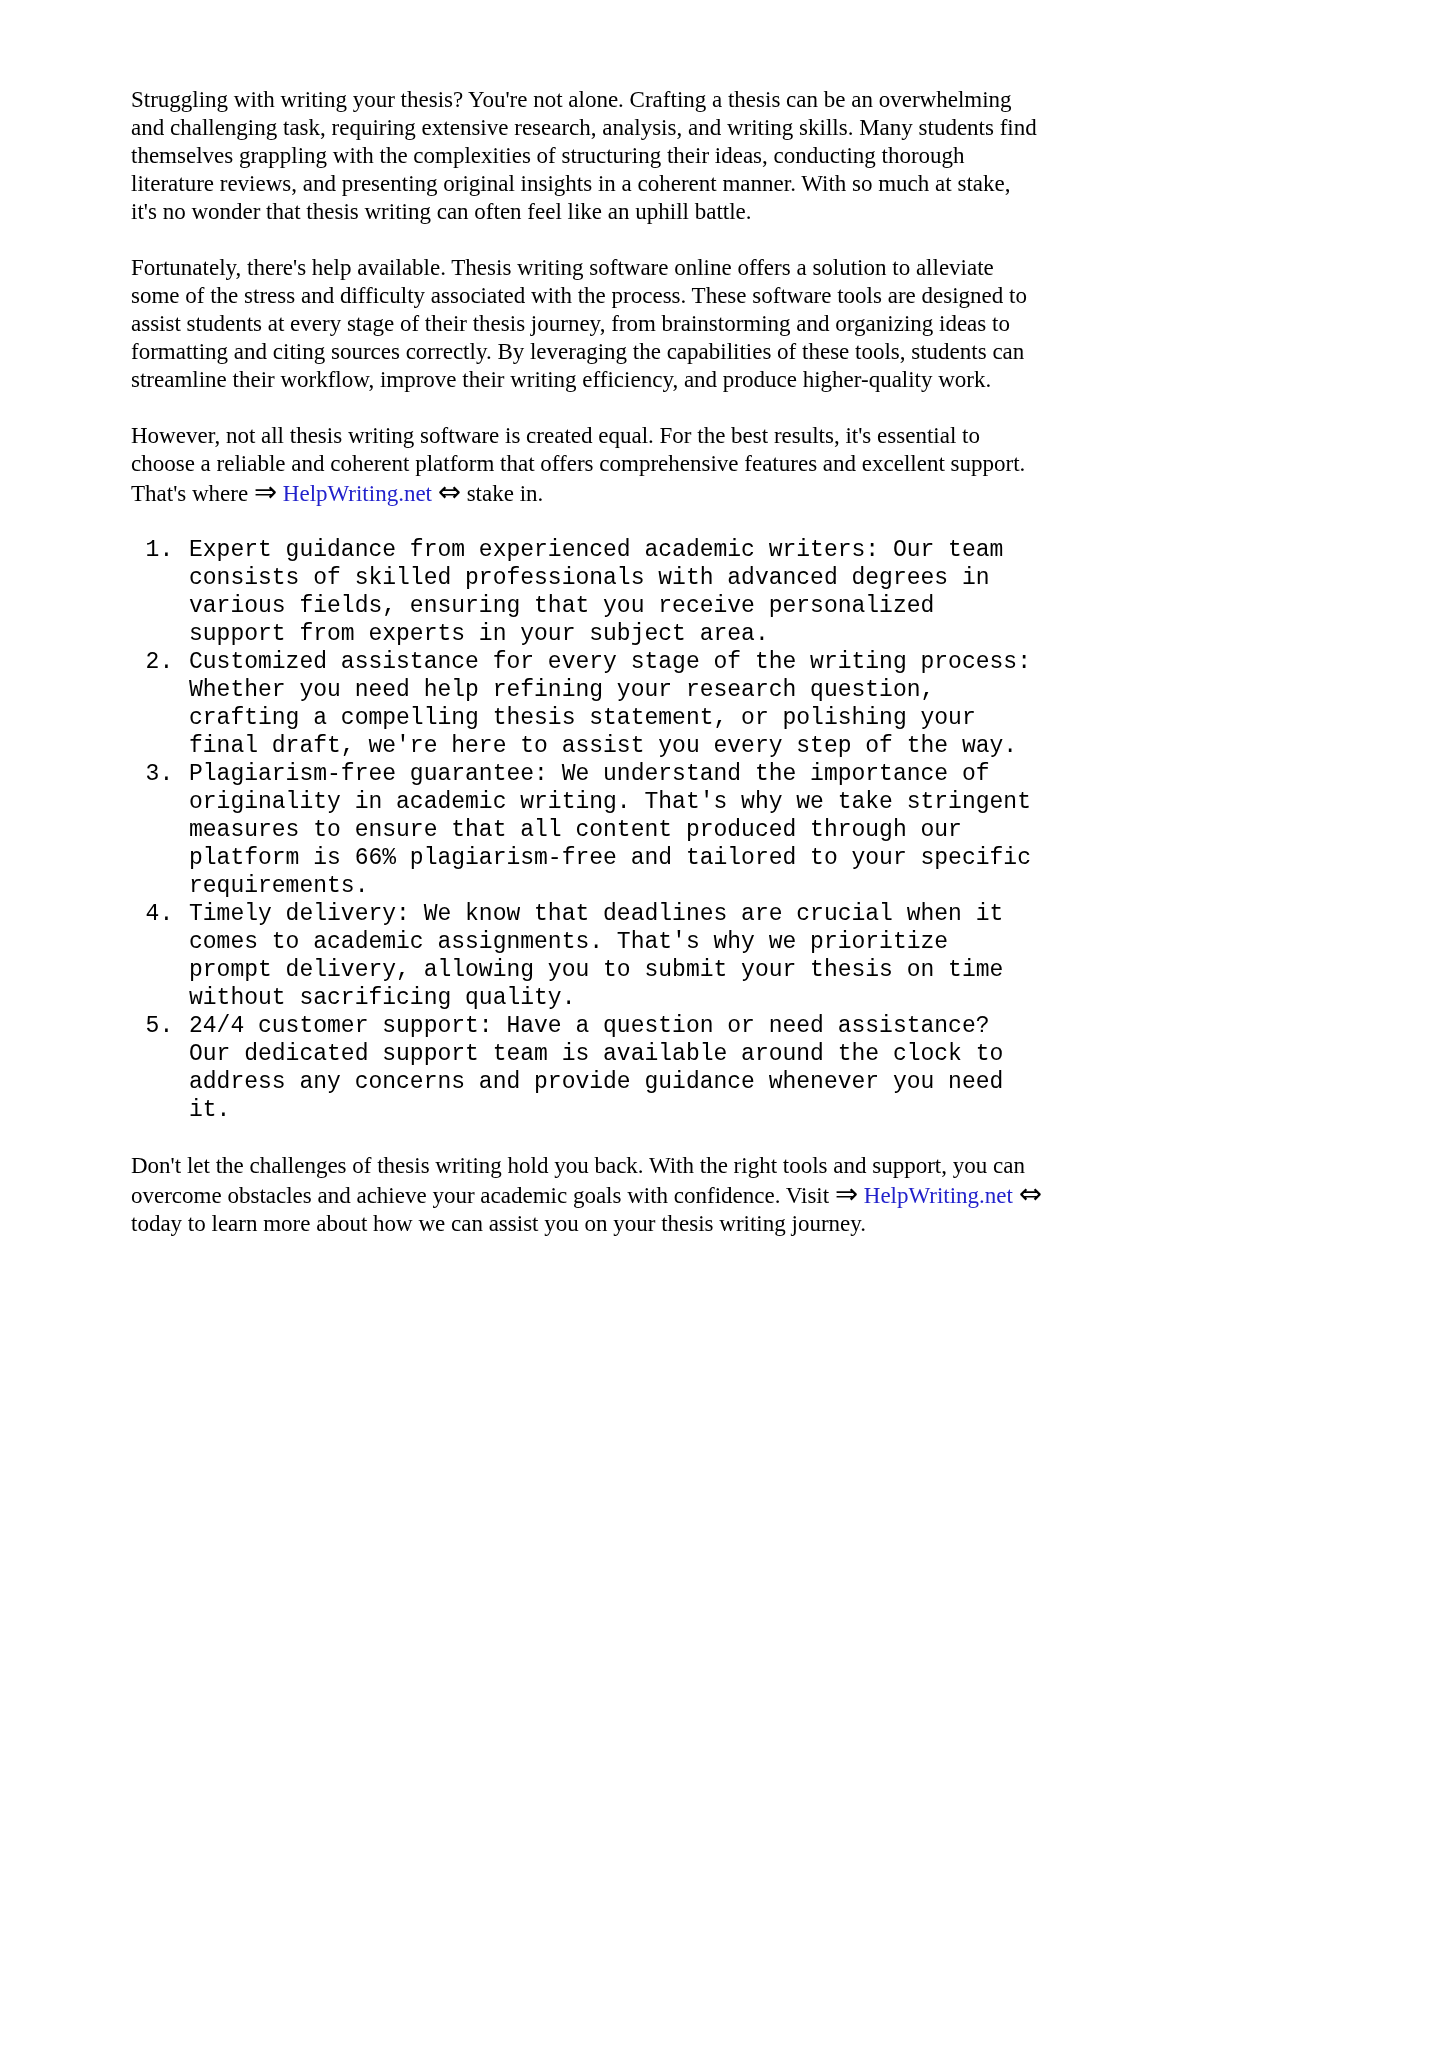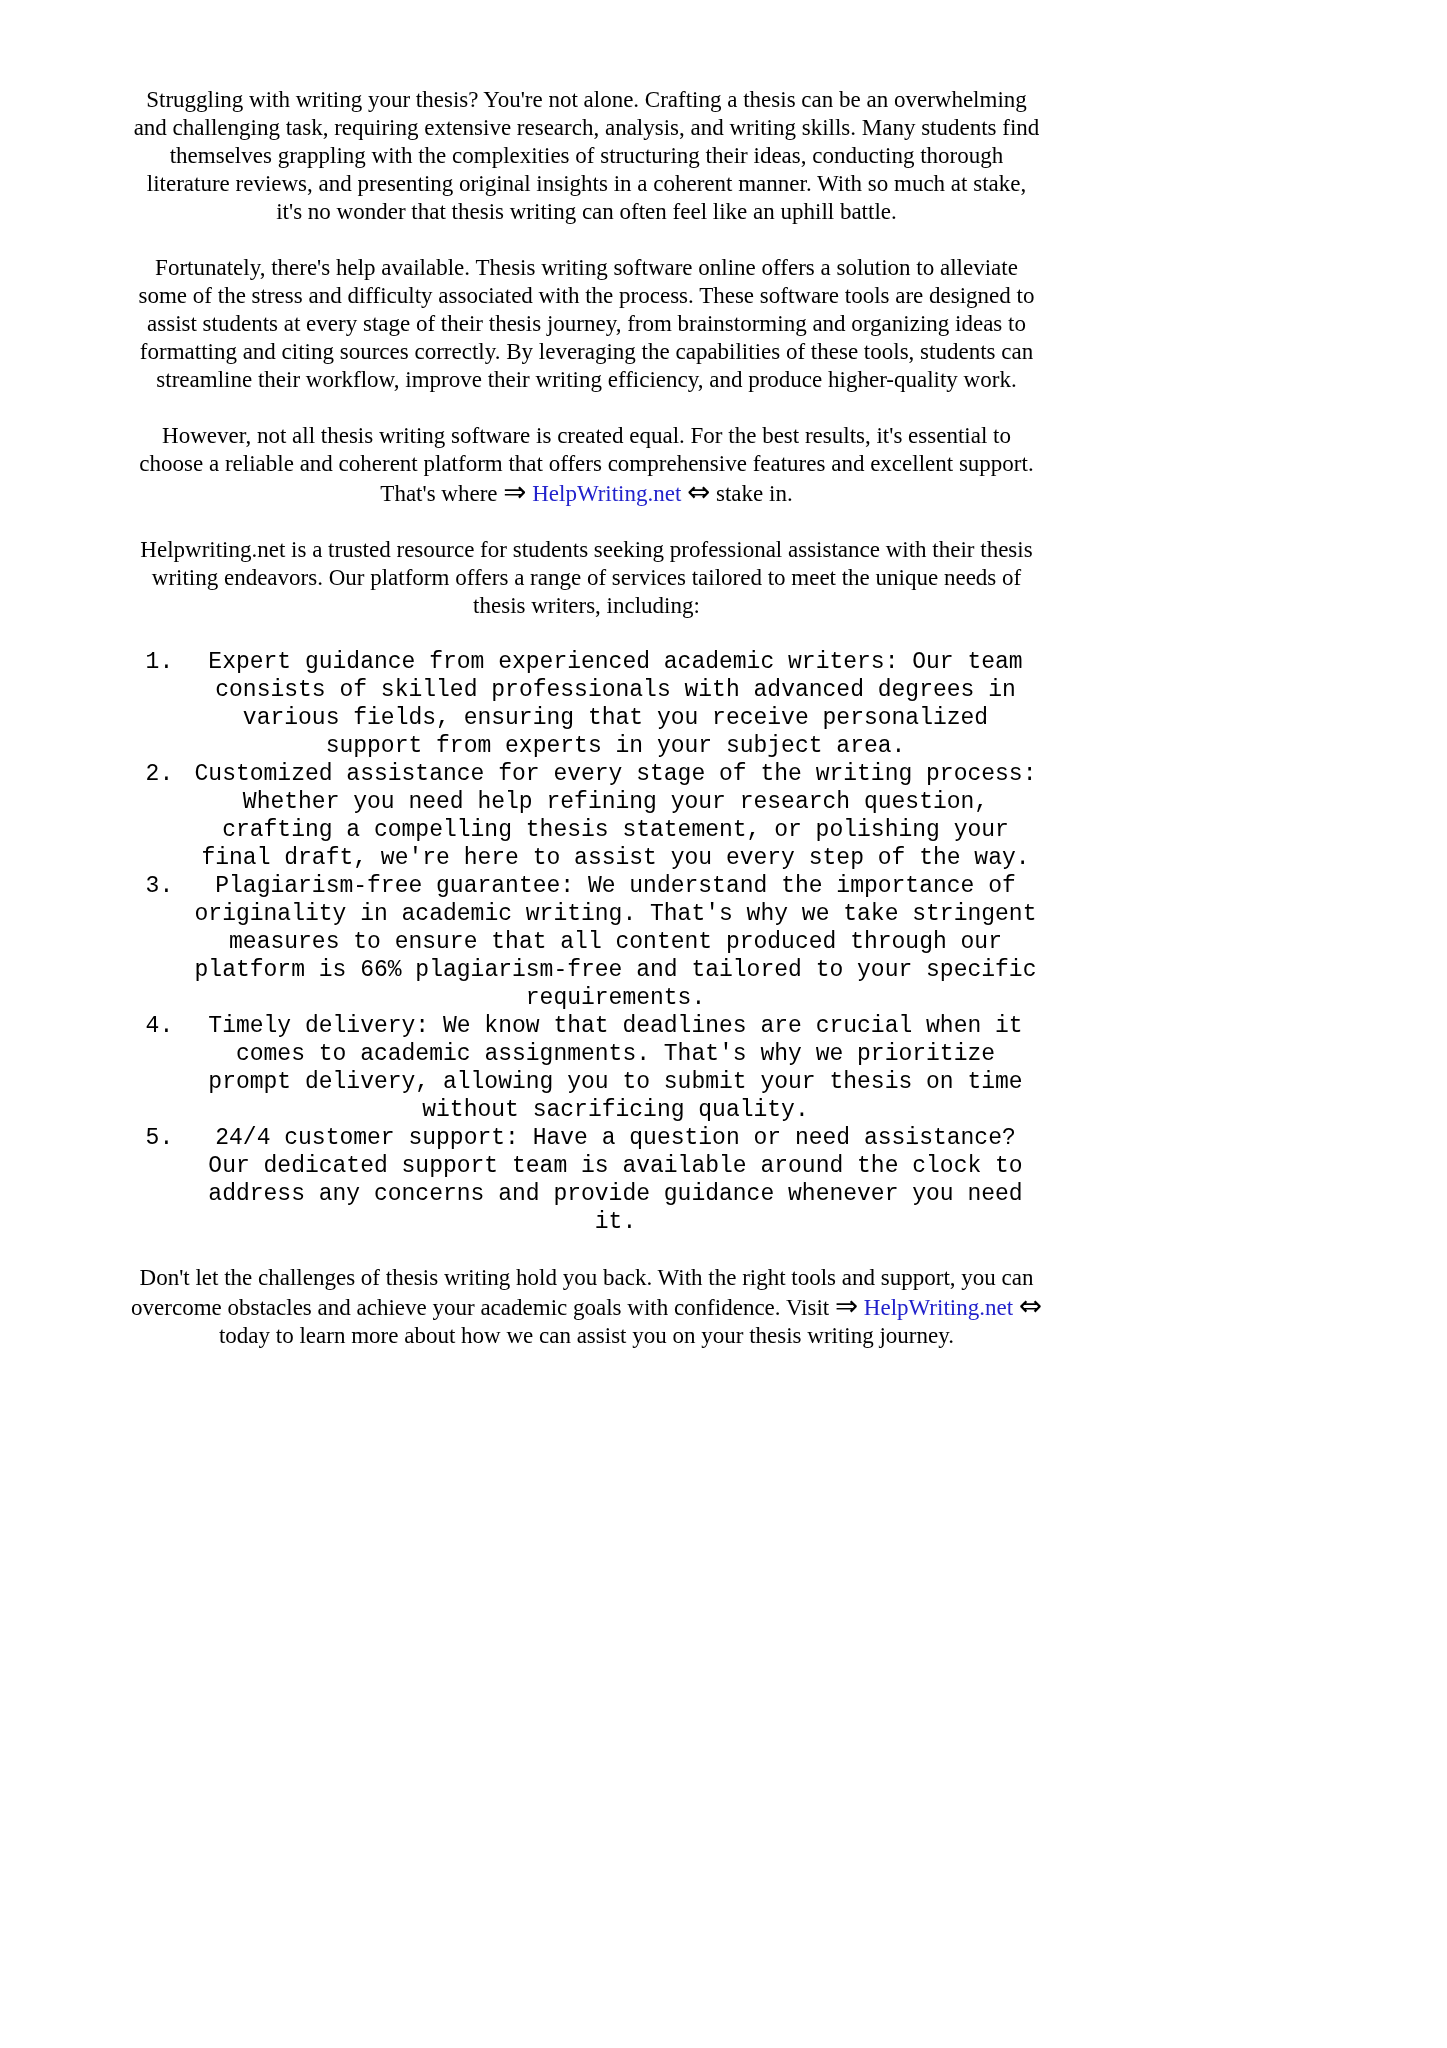--- a/index.html
+++ b/index.html
@@ -11,21 +11,21 @@
     position: relative;
     width: 1447px;
     height: 2048px;
     box-sizing: border-box;
     padding: 86px 405px 40px 131px;
     background: #ffffff;
     font-family: "Liberation Serif", "DejaVu Serif", serif;
     font-size: 23px;
     line-height: 28px;
     color: #000000;
-    text-align: center;
+    text-align: left;
     overflow: hidden;
   }
   .page p {
     margin: 0 0 28px 0;
   }
   .page ol {
     margin: 0 0 28px 0;
     padding: 0 0 0 56px;
     list-style-type: decimal;
   }
@@ -57,21 +57,20 @@
   <p>Fortunately, there's help available. Thesis writing software online offers a solution to alleviate some of the stress and difficulty associated with the process. These software tools are designed to assist students at every stage of their thesis journey, from brainstorming and organizing ideas to formatting and citing sources correctly. By leveraging the capabilities of these tools, students can streamline their workflow, improve their writing efficiency, and produce higher-quality work.</p>
 
   <p>
     <span>However, not all thesis writing software is created equal. For the best results, it's essential to choose a reliable and coherent platform that offers comprehensive features and excellent support. That's where</span>
     <span class="arrow">⇒</span>
     <a class="link" href="#">HelpWriting.net</a>
     <span class="arrow">⇔</span>
     <span>stake in.</span>
   </p>
 
-  <p>Helpwriting.net is a trusted resource for students seeking professional assistance with their thesis writing endeavors. Our platform offers a range of services tailored to meet the unique needs of thesis writers, including:</p>
 
   <ol>
     <li>Expert guidance from experienced academic writers: Our team consists of skilled professionals with advanced degrees in various fields, ensuring that you receive personalized support from experts in your subject area.</li>
     <li>Customized assistance for every stage of the writing process: Whether you need help refining your research question, crafting a compelling thesis statement, or polishing your final draft, we're here to assist you every step of the way.</li>
     <li>Plagiarism-free guarantee: We understand the importance of originality in academic writing. That's why we take stringent measures to ensure that all content produced through our platform is 66% plagiarism-free and tailored to your specific requirements.</li>
     <li>Timely delivery: We know that deadlines are crucial when it comes to academic assignments. That's why we prioritize prompt delivery, allowing you to submit your thesis on time without sacrificing quality.</li>
     <li>24/4 customer support: Have a question or need assistance? Our dedicated support team is available around the clock to address any concerns and provide guidance whenever you need it.</li>
   </ol>
 
   <p>

